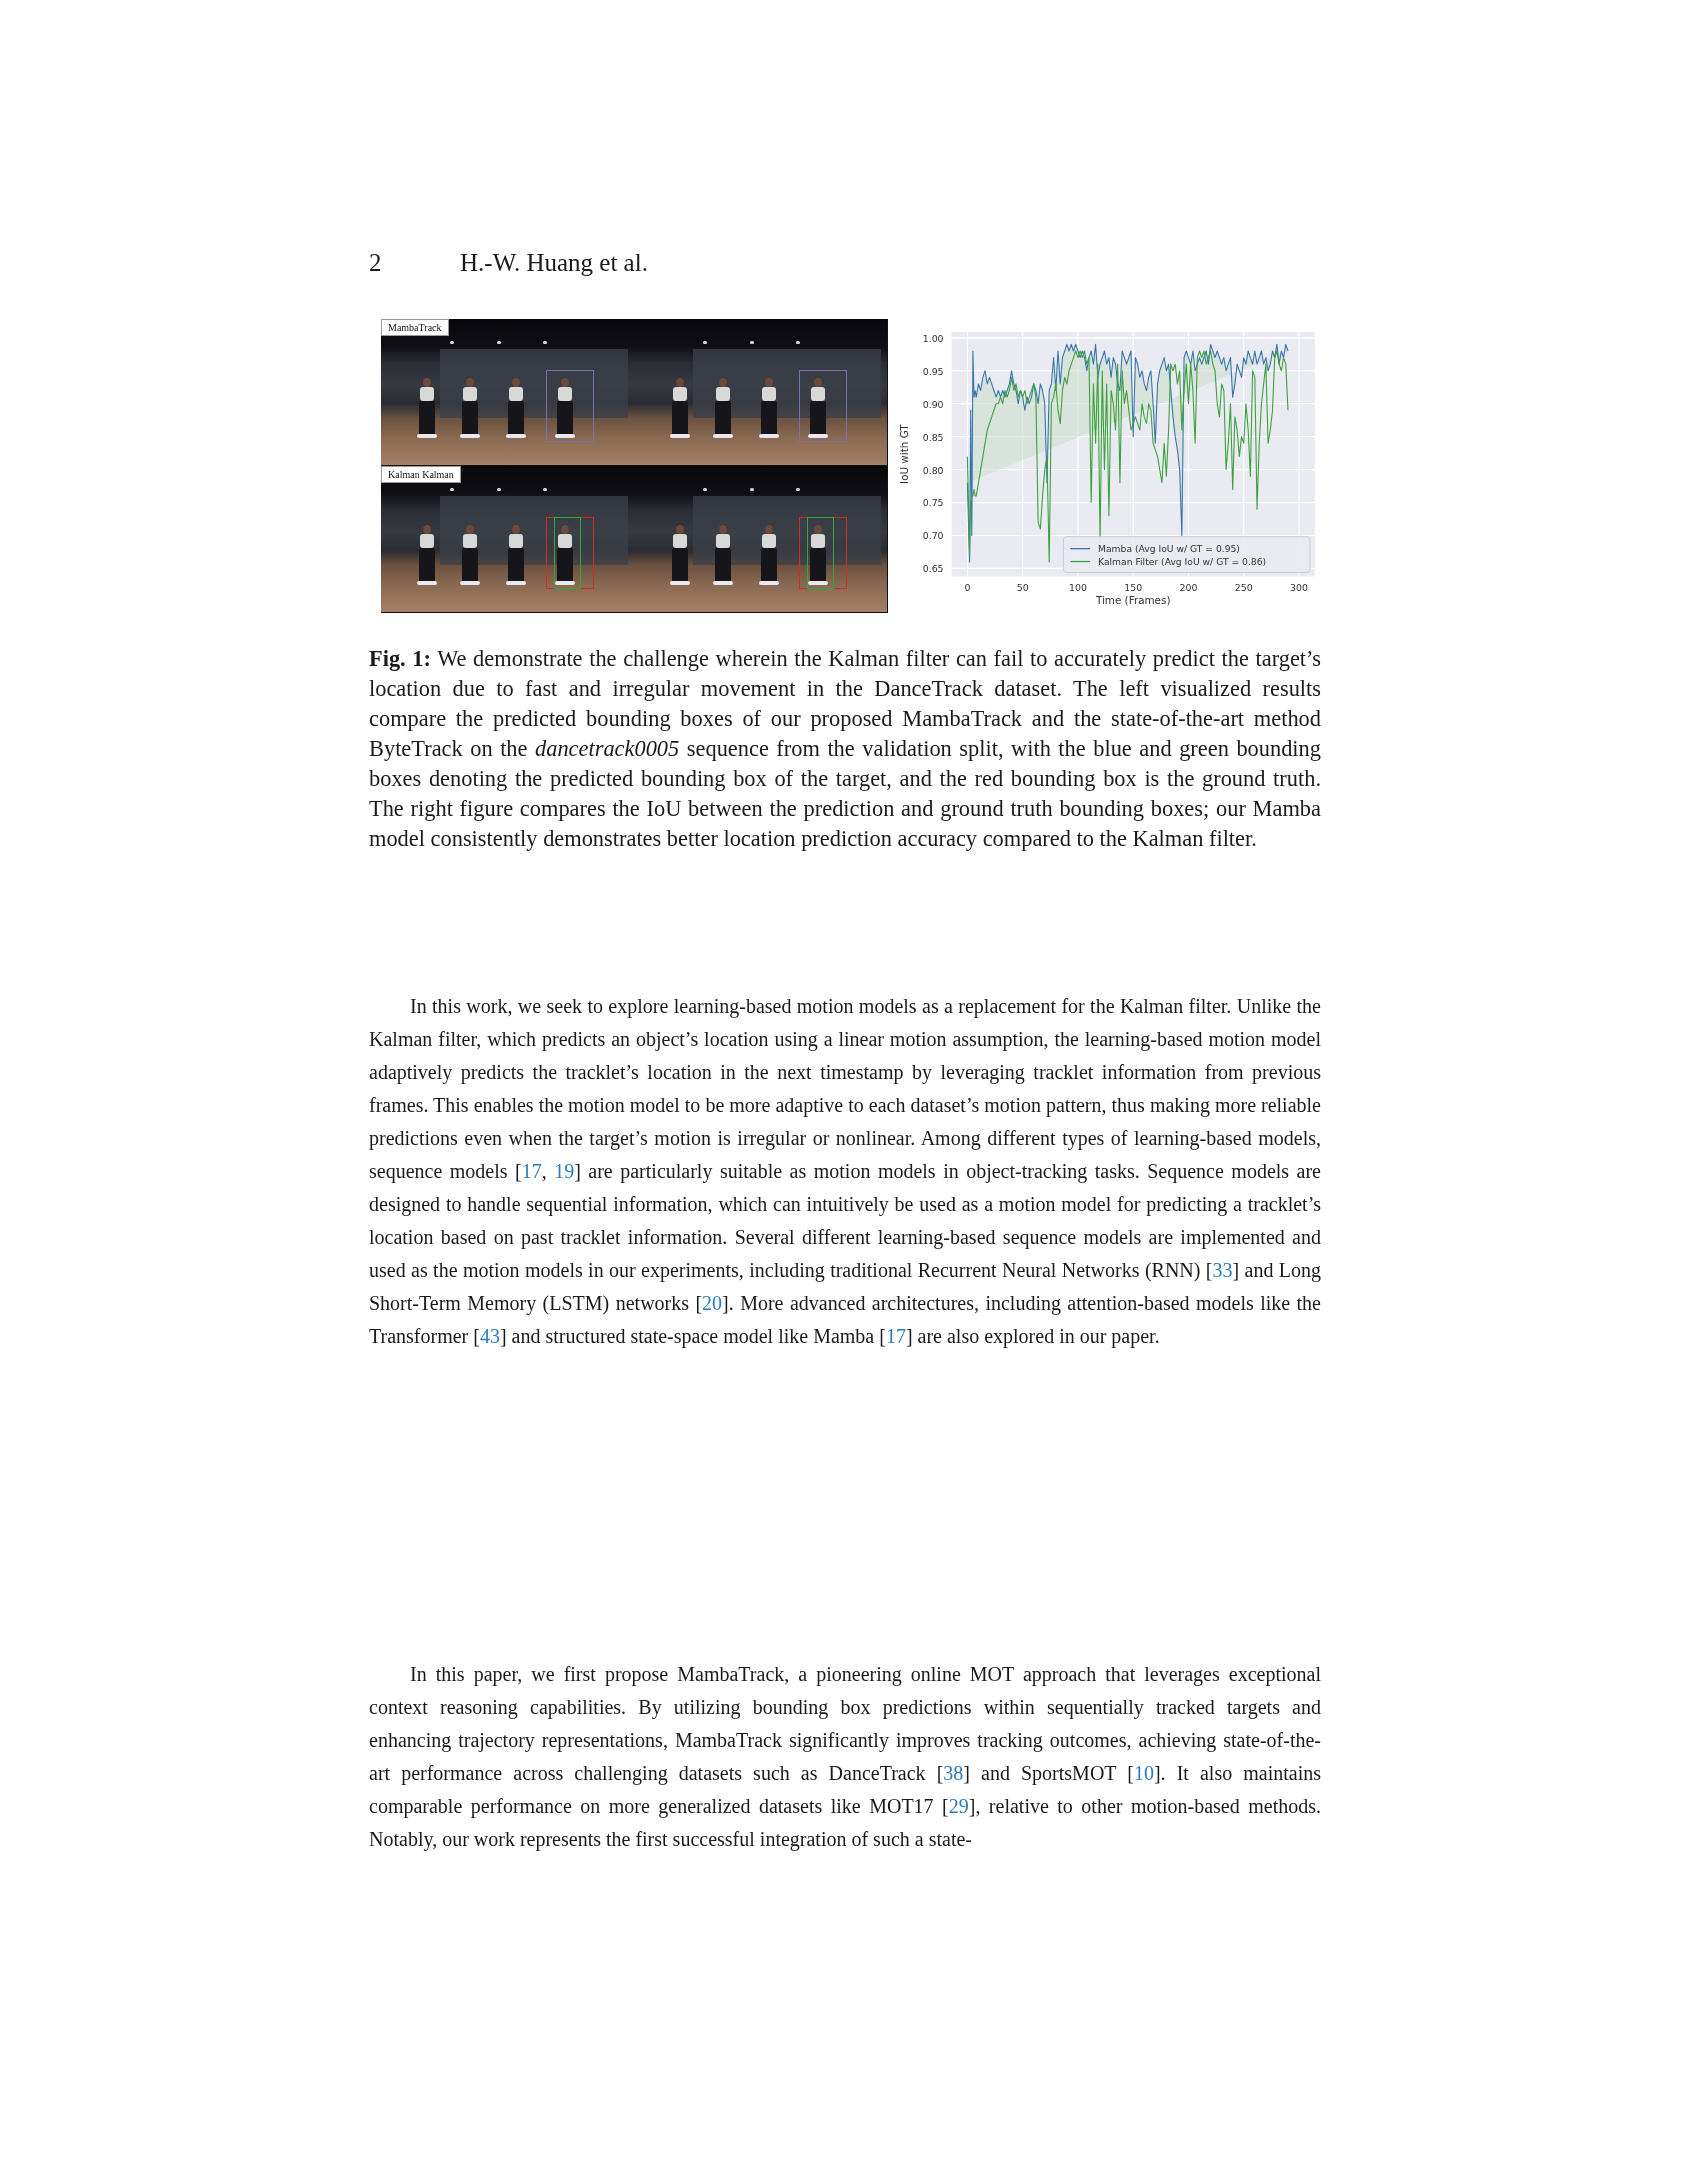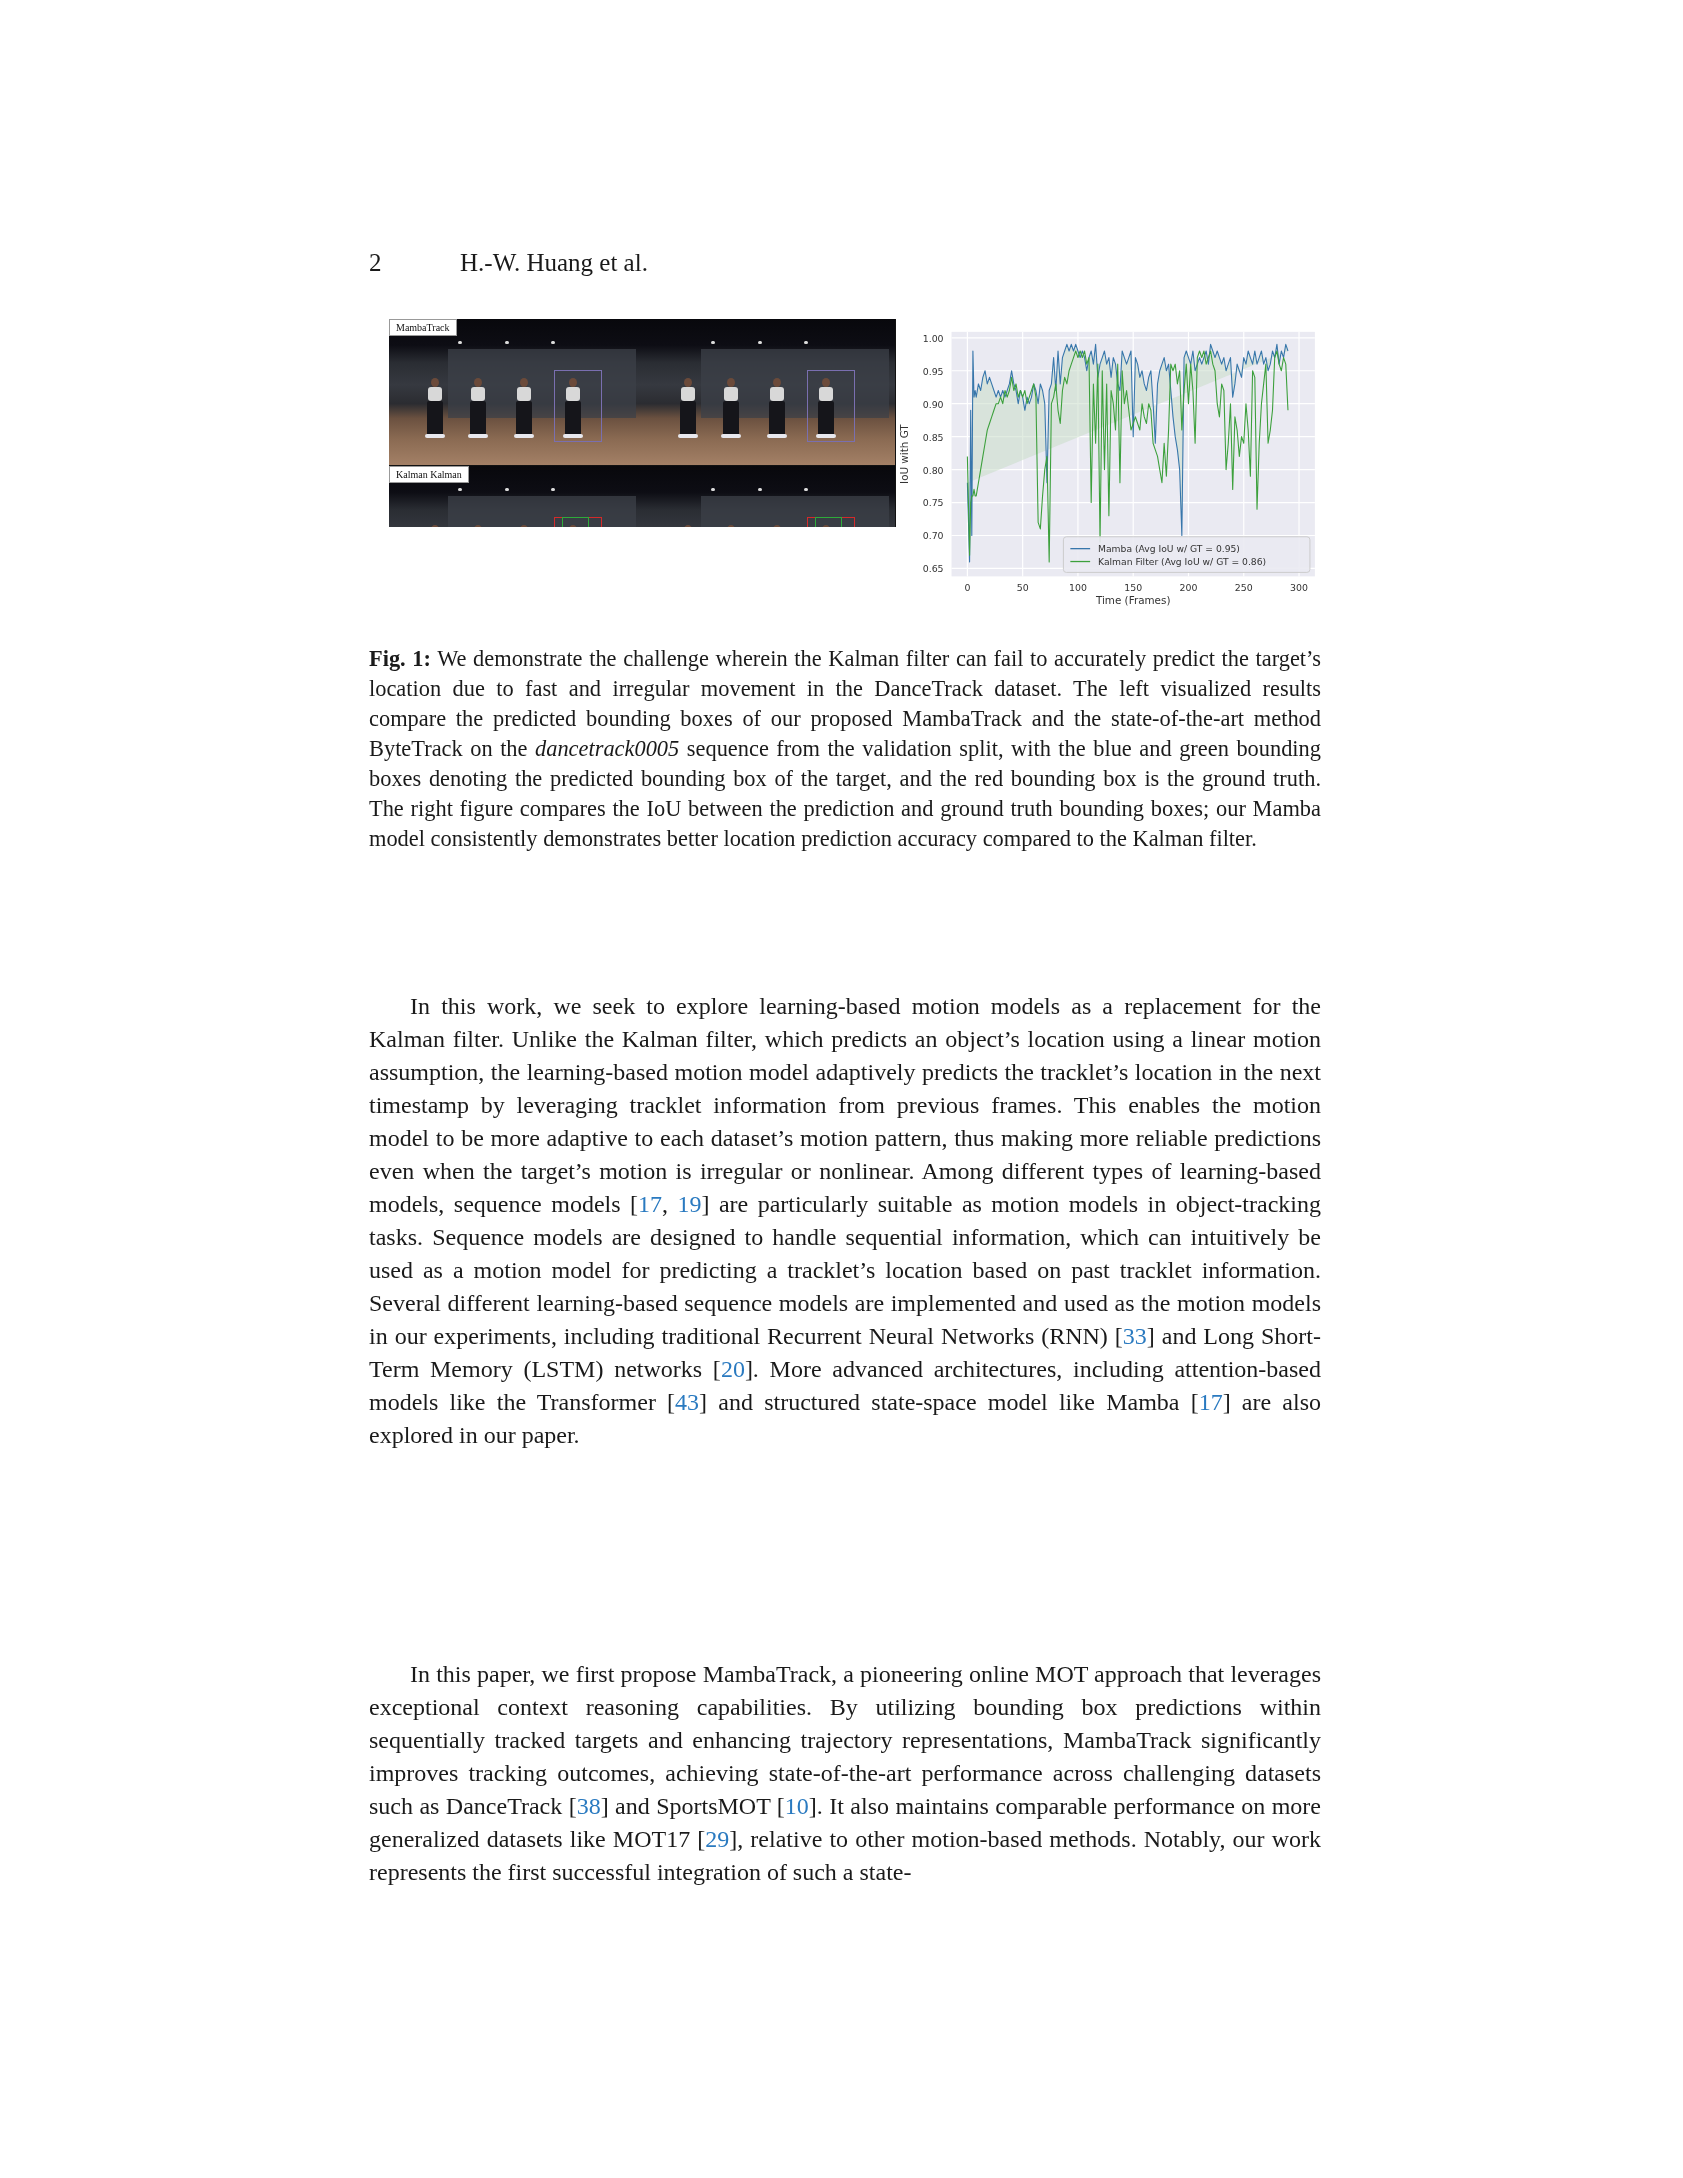--- a/index.html
+++ b/index.html
@@ -4,21 +4,21 @@
 <style>
   html, body { margin: 0; padding: 0; background: #ffffff; }
   body { width: 1683px; height: 2178px; position: relative; overflow: hidden;
          font-family: "Liberation Serif", "DejaVu Serif", serif; color: #1a1a1a; }
   .abs { position: absolute; }
   .running-head { top: 249px; left: 369px; font-size: 25px; }
   .running-head .pnum { position: absolute; left: 0; top: 0; }
   .running-head .authors { position: absolute; left: 91px; top: 0; white-space: nowrap; text-align: center; }
 
   
-  .photo-fig { left: 389px; top: 319px; width: 507px; height: 208px; background: #111; overflow: hidden; }
+  .photo-fig { left: 381px; top: 319px; width: 507px; height: 294px; background: #111; overflow: hidden; }
   .panel { position: absolute; width: 253px; height: 146px; overflow: hidden; }
   .panel .bg { position:absolute; inset:0;
      background: linear-gradient(180deg, #08080c 0%, #0d0d14 18%, #2a2d33 30%, #363940 45%, #2b2c31 58%, #6b5140 68%, #8a6a52 82%, #a38066 100%); }
   .panel .wall { position:absolute; left: 59px; top: 30px; width: 188px; height: 69px; background: #3c4048; opacity: .75; }
   .panel .light { position:absolute; width:4px; height:3px; background:#ddd; border-radius:2px; top: 22px; }
   .dancer { position:absolute; width: 16px; height: 61px; top: 59px; }
   .dancer .head { position:absolute; left:4px; top:0; width:8px; height:9px; border-radius:50%; background:#6b4a3a; }
   .dancer .torso { position:absolute; left:1px; top:9px; width:14px; height:14px; background:#d8d8d8; border-radius:3px; }
   .dancer .legs { position:absolute; left:0; top:23px; width:16px; height:36px; background:#15151a; border-radius:2px; }
   .dancer .feet { position:absolute; left:-2px; top:56px; width:20px; height:4px; background:#e8e8ee; border-radius:2px; }
@@ -28,21 +28,21 @@
 
   
   .chart { left: 886px; top: 317px; width: 436px; height: 297px; font-family: "DejaVu Sans", sans-serif; }
   .chart svg { position:absolute; left:0; top:0; }
 
   
   .caption { left: 369px; top: 644px; width: 952px; font-size: 22.4px; line-height: 30px; text-align: justify; }
   .caption b { font-weight: bold; }
   .caption i { font-style: italic; }
 
-  .body-text { left: 369px; width: 952px; font-size: 24px; line-height: 33px; text-align: justify; }
+  .body-text { left: 369px; width: 952px; font-size: 20px; line-height: 33px; text-align: justify; }
   .para1 { top: 990px; }
   .para2 { top: 1658px; }
   .indent { text-indent: 41px; }
   .cite { color: #2a7ac0; }
   p { margin: 0; }
 </style>
 </head>
 <body>
 
 <div class="abs running-head">

